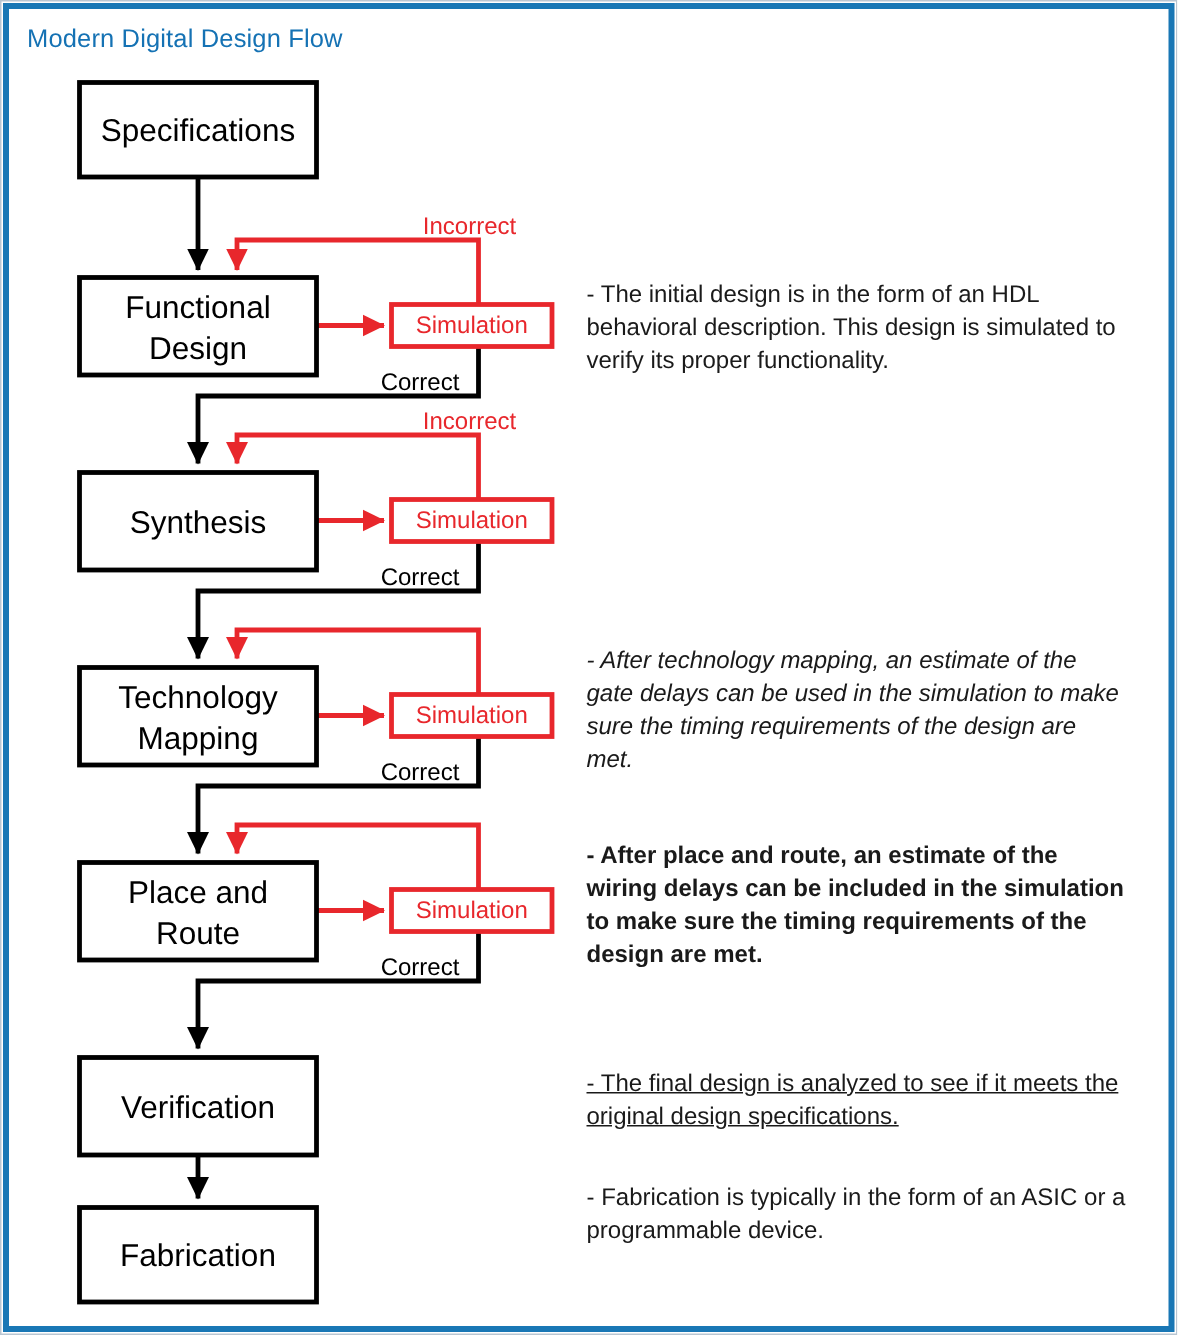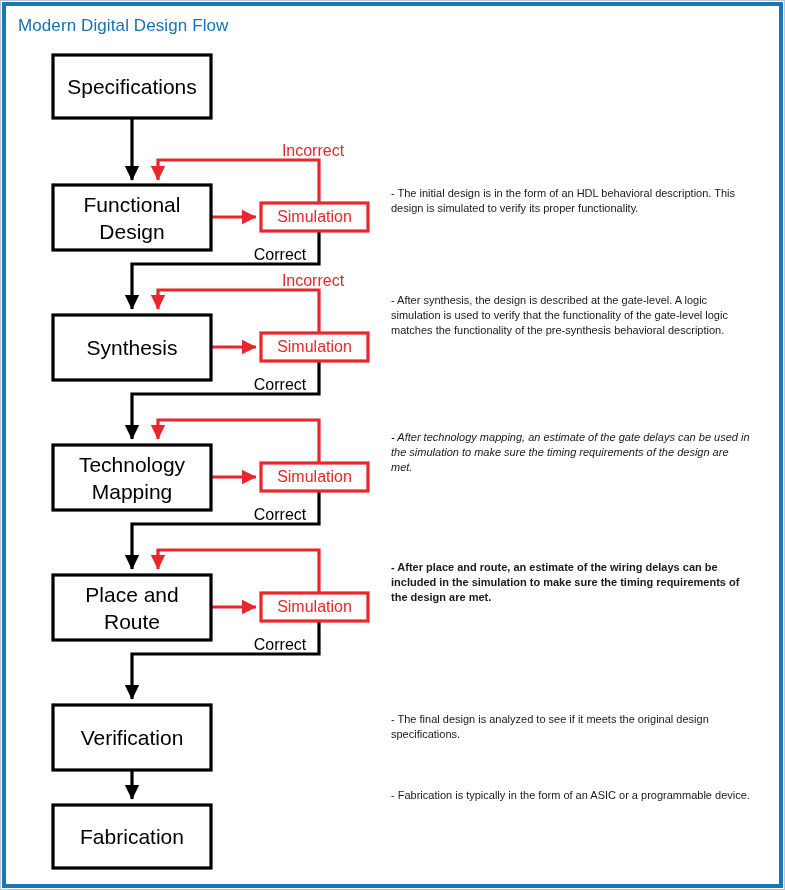--- a/index.html
+++ b/index.html
@@ -51,21 +51,21 @@
   }
   .notes-layer {
     position: absolute;
     left: 0; top: 0;
     width: 785px; height: 890px;
     pointer-events: none;
   }
   .note {
     position: absolute;
     width: 360px;
-    font-size: 11px;
+    font-size: 16px;
     line-height: 1.38;
     color: #1a1a1a;
     pointer-events: auto;
   }
   
   .boxlabel {
     font-family: "Liberation Sans", sans-serif;
     font-size: 21px;
     fill: #000000;
   }
@@ -208,24 +208,23 @@
       <text class="edgelabel-correct" x="280" y="260" text-anchor="middle">Correct</text>
       <text class="edgelabel-correct" x="280" y="390" text-anchor="middle">Correct</text>
       <text class="edgelabel-correct" x="280" y="520" text-anchor="middle">Correct</text>
       <text class="edgelabel-correct" x="280" y="650" text-anchor="middle">Correct</text>
     </g>
   </svg>
 
   <div class="notes-layer">
     <div class="note" style="left:391px; top:186px;">- The initial design is in the form of an HDL behavioral description.  This design is simulated to verify its proper functionality.</div>
 
-    <div class="note" style="left:391px; top:293px;">- After synthesis, the design is described at the gate-level.  A logic simulation is used to verify that the functionality of the gate-level logic matches the functionality of the pre-synthesis behavioral description.</div>
 
     <div class="note" style="left:391px; top:430px;font-style:italic;">- After technology mapping, an estimate of the gate delays can be used in the simulation to make sure the timing requirements of the design are met.</div>
 
     <div class="note" style="left:391px; top:560px;font-weight:bold;">- After place and route, an estimate of the wiring delays can be included in the simulation to make sure the timing requirements of the design are met.</div>
 
-    <div class="note" style="left:391px; top:712px;">- The final design is analyzed to see if it meets the original design specifications.</div>
+    <div class="note" style="left:391px; top:712px;text-decoration:underline;">- The final design is analyzed to see if it meets the original design specifications.</div>
 
     <div class="note" style="left:391px; top:788px;">- Fabrication is typically in the form of an ASIC or a programmable device.</div>
   </div>
 
 </div>
 
 </body></html>

